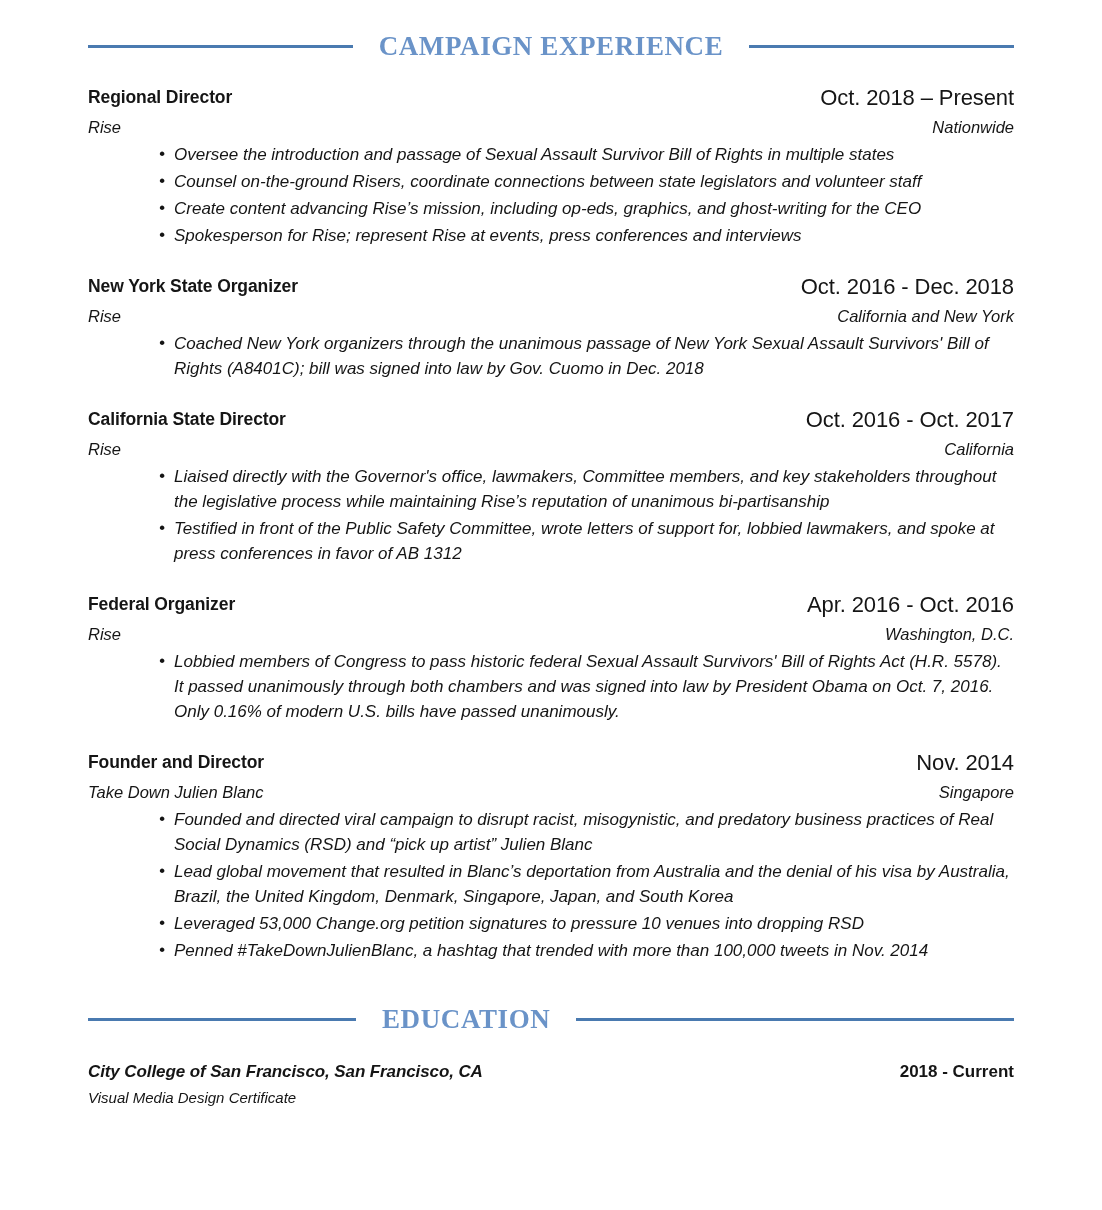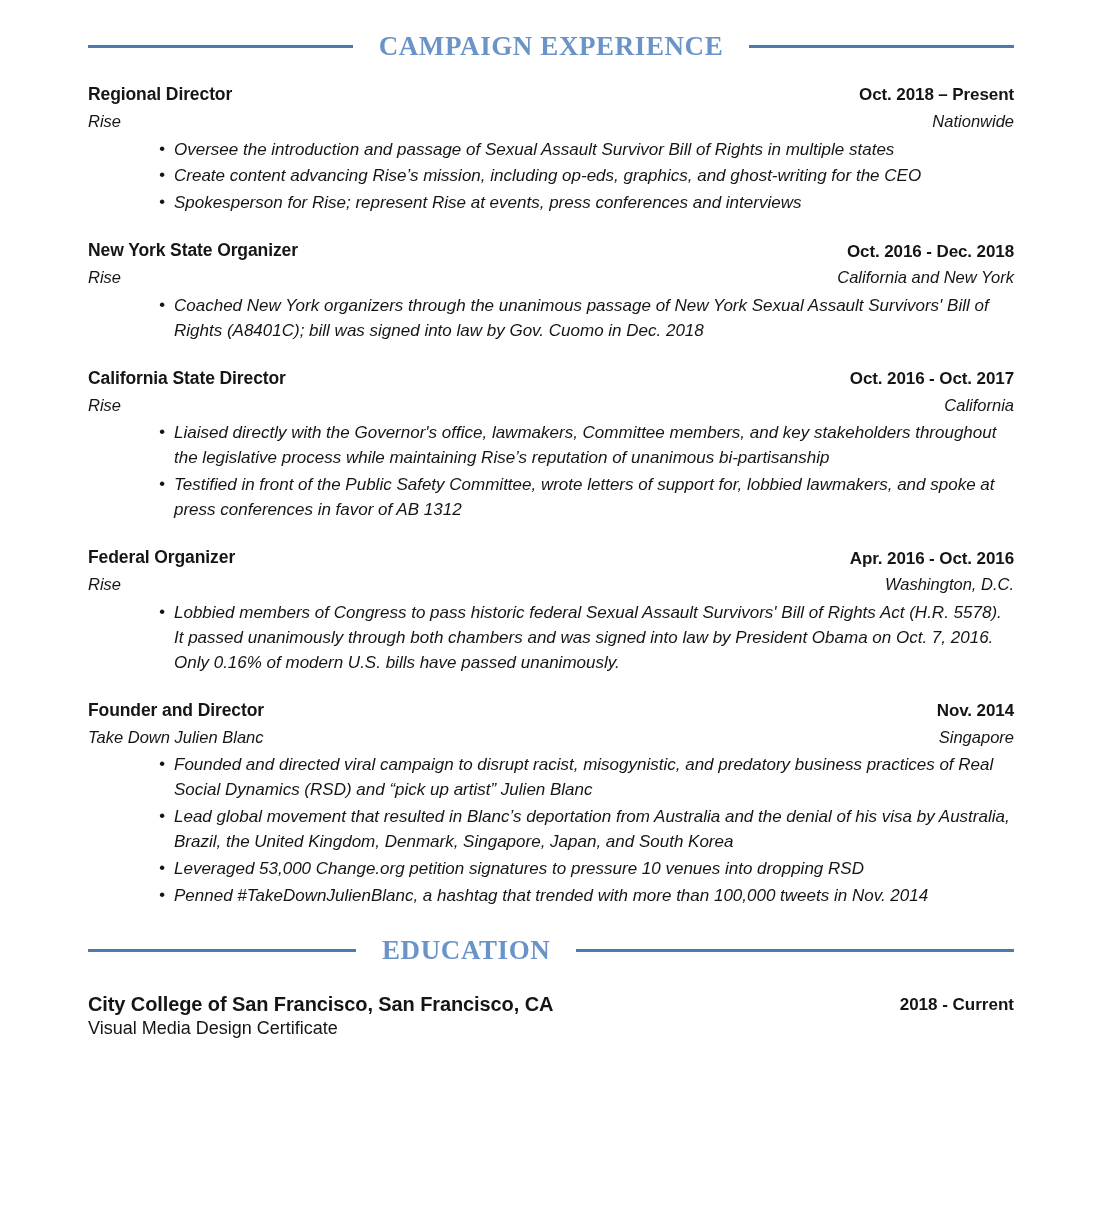--- a/index.html
+++ b/index.html
@@ -60,22 +60,22 @@
     justify-content: space-between;
     width: 100%;
   }
   .entry-title {
     font-size: 17.5px;
     font-weight: 700;
     letter-spacing: -0.1px;
     line-height: 1.25;
   }
   .entry-dates {
-    font-size: 17px;
-    font-weight: 700;
+    font-size: 22px;
+    font-weight: 400;
     letter-spacing: -0.1px;
     text-align: right;
     white-space: nowrap;
     line-height: 1.25;
   }
   .entry-org {
     font-size: 16.5px;
     font-style: italic;
     line-height: 1.25;
   }
@@ -105,38 +105,41 @@
   ul.bullets li::before {
     content: "\2022";
     position: absolute;
     left: -3px;
     top: -1px;
     font-size: 17px;
     line-height: 1.47;
   }
 
   
-  #education-head { margin-top: 28px; align-items: center; }
+  #education-head { margin-top: 42px; align-items: center; }
   .edu-entry { margin-top: 28px; }
   .edu-school {
-    font-size: 20px;
+    font-size: 17px;
     font-weight: 700;
     letter-spacing: -0.1px;
     line-height: 1.25;
+    font-style: italic;
   }
   .edu-dates {
     font-size: 17px;
     font-weight: 700;
     text-align: right;
     white-space: nowrap;
     line-height: 1.25;
   }
   .edu-degree {
-    font-size: 18px;
-    line-height: 1.25;
+    font-size: 15px;
+    font-style: italic;
+    line-height: 1.25;
+    margin-top: 6px;
   }
 </style>
 </head>
 <body>
 
 <div class="page">
 
   <div class="section-head" id="campaign-head">
     <span class="rule rule-left"></span>
     <span class="title">CAMPAIGN EXPERIENCE</span>
@@ -147,20 +150,21 @@
     <div class="entry-row">
       <span class="entry-title">Regional Director</span>
       <span class="entry-dates">Oct. 2018 – Present</span>
     </div>
     <div class="entry-row sub-row">
       <span class="entry-org">Rise</span>
       <span class="entry-loc">Nationwide</span>
     </div>
     <ul class="bullets">
       <li>Oversee the introduction and passage of Sexual Assault Survivor Bill of Rights in multiple states</li>
+      <li>Counsel on-the-ground Risers, coordinate connections between state legislators and volunteer staff</li>
       <li>Create content advancing Rise’s mission, including op-eds, graphics, and ghost-writing for the CEO</li>
       <li>Spokesperson for Rise; represent Rise at events, press conferences and interviews</li>
     </ul>
   </div>
 
   <div class="entry">
     <div class="entry-row">
       <span class="entry-title">New York State Organizer</span>
       <span class="entry-dates">Oct. 2016 - Dec. 2018</span>
     </div>

